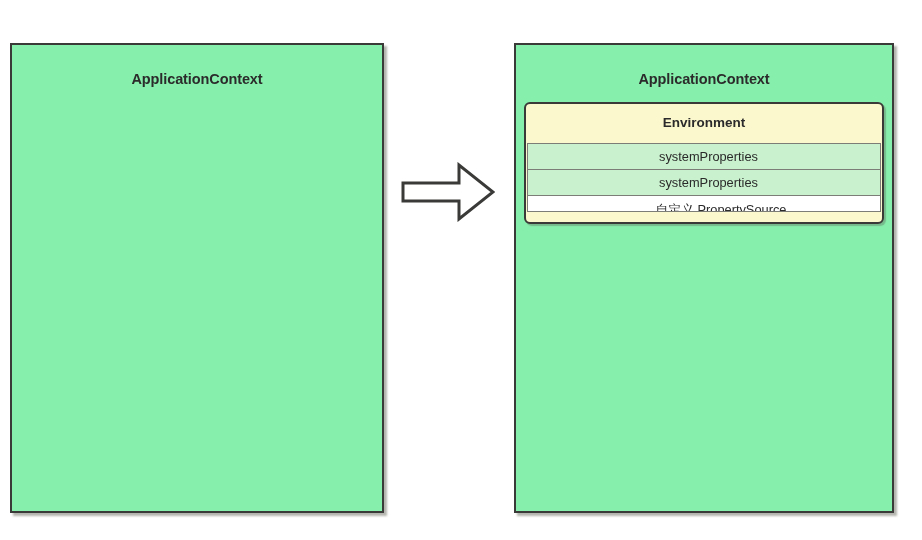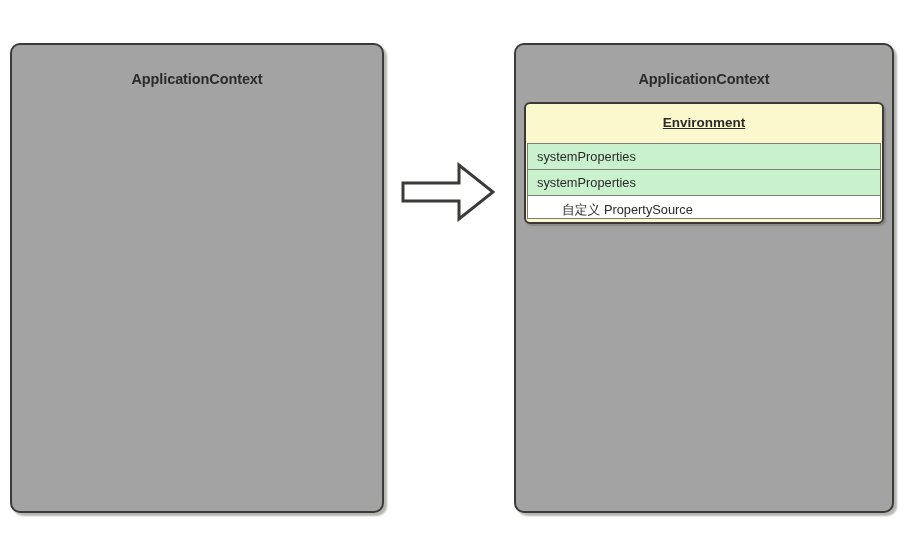--- a/index.html
+++ b/index.html
@@ -18,23 +18,23 @@
     position: absolute;
     left: 0;
     top: 0;
     width: 922px;
     height: 540px;
   }
 
   
   .context-panel {
     position: absolute;
-    background: #a3a3a3;
+    background: #86efac;
     border: 2px solid #3a3a38;
-    border-radius: 10px;
+    border-radius: 0;
     box-shadow: 3px 3px 2px rgba(90,90,80,0.45);
     box-sizing: border-box;
   }
   .panel-left {
     left: 10px;
     top: 43px;
     width: 374px;
     height: 470px;
   }
   .panel-right {
@@ -69,44 +69,44 @@
     box-shadow: 2px 2px 1px rgba(90,90,80,0.35);
     overflow: hidden;
   }
   .env-title {
     height: 54px;
     line-height: 38px;
     text-align: center;
     font-size: 13.5px;
     font-weight: bold;
     color: #2b2b2b;
-    text-decoration: underline;
   }
   .env-rows {
     position: absolute;
     left: 1px;
     right: 1px;
     top: 39px;
     bottom: 2px;
+    text-align: center;
   }
   .env-row {
     height: 26px;
     line-height: 26px;
     padding-left: 9px;
     font-size: 12.8px;
     color: #2a2a2a;
     border: 1px solid #7d7d78;
     border-bottom: none;
     box-sizing: border-box;
     white-space: nowrap;
     overflow: hidden;
   }
   .env-row:last-child {
     border-bottom: 1px solid #7d7d78;
-    height: 24px;
+    height: 17px;
     line-height: 27px;
     padding-left: 34px;
   }
   .env-row.green { background: #c9f1cd; }
   .env-row.white { background: #ffffff; }
 
   
   .arrow {
     position: absolute;
     left: 401px;

